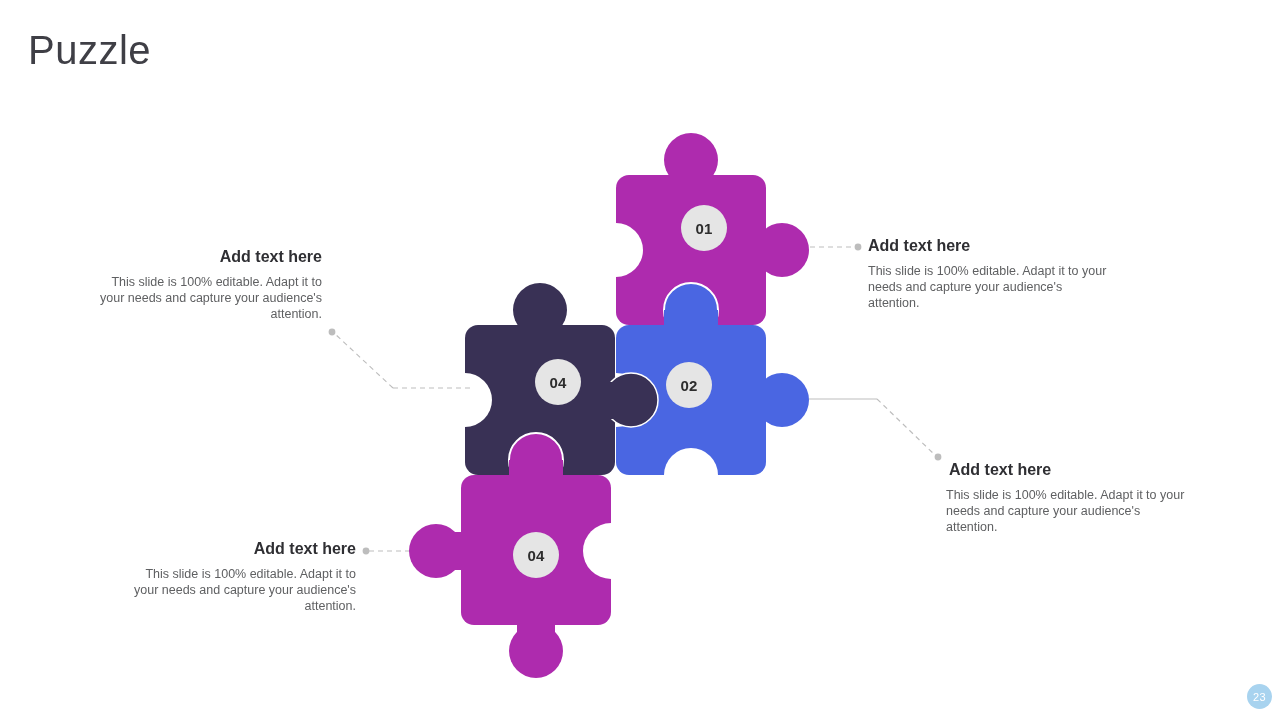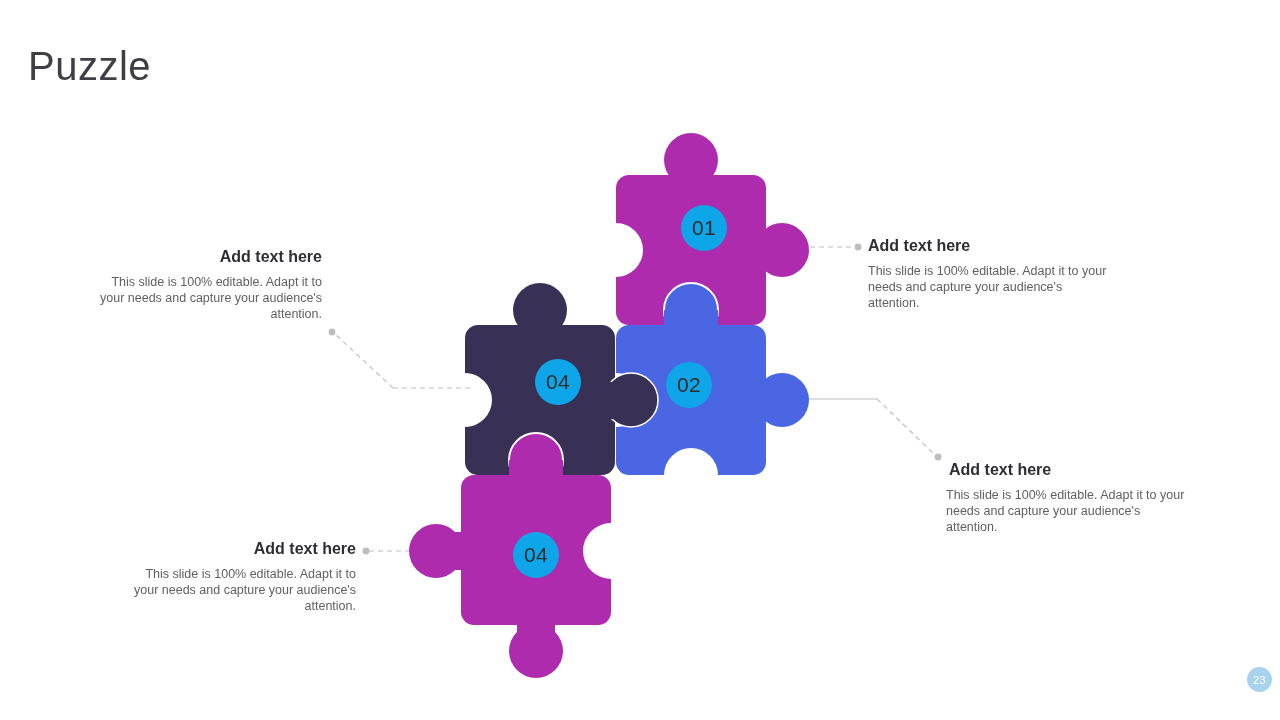--- a/index.html
+++ b/index.html
@@ -21,21 +21,21 @@
     inset: 0;
     width: 1280px;
     height: 720px;
     background: #ffffff;
   }
 
   
   #page-title {
     position: absolute;
     left: 28px;
-    top: 44px;
+    top: 28px;
     font-size: 40px;
     font-weight: 300;
     letter-spacing: 0.5px;
     color: #3f3f46;
     line-height: 1.1;
     white-space: nowrap;
   }
 
   
   #puzzle-svg {
@@ -47,26 +47,26 @@
     pointer-events: none;
   }
   #puzzle-svg .piece-shape { pointer-events: auto; cursor: pointer; }
 
   
   .piece-number {
     position: absolute;
     width: 46px;
     height: 46px;
     border-radius: 50%;
-    background: #0ea5e9;
+    background: #e5e5e5;
     display: flex;
     align-items: center;
     justify-content: center;
-    font-size: 21px;
-    font-weight: normal;
+    font-size: 15px;
+    font-weight: bold;
     color: #2d2d2d;
     letter-spacing: 0.2px;
   }
   #num-01 { left: 681px; top: 205px; }
   #num-02 { left: 666px; top: 362px; }
   #num-03 { left: 535px; top: 359px; }
   #num-04 { left: 513px; top: 532px; }
 
   
   .text-block { position: absolute; }
@@ -90,21 +90,21 @@
   #tb-02 { left: 946px; top: 460px; width: 240px; }
   #tb-03 { left: 92px;  top: 247px; width: 230px; }
   #tb-04 { left: 126px; top: 539px; width: 230px; }
 
   #tb-02 .tb-heading { margin-left: 3px; }
 
   
   #page-badge {
     position: absolute;
     right: 8px;
-    bottom: 28px;
+    bottom: 11px;
     width: 25px;
     height: 25px;
     border-radius: 50%;
     background: #a8d3ef;
     color: #ffffff;
     font-size: 11px;
     display: flex;
     align-items: center;
     justify-content: center;
     letter-spacing: 0.3px;

